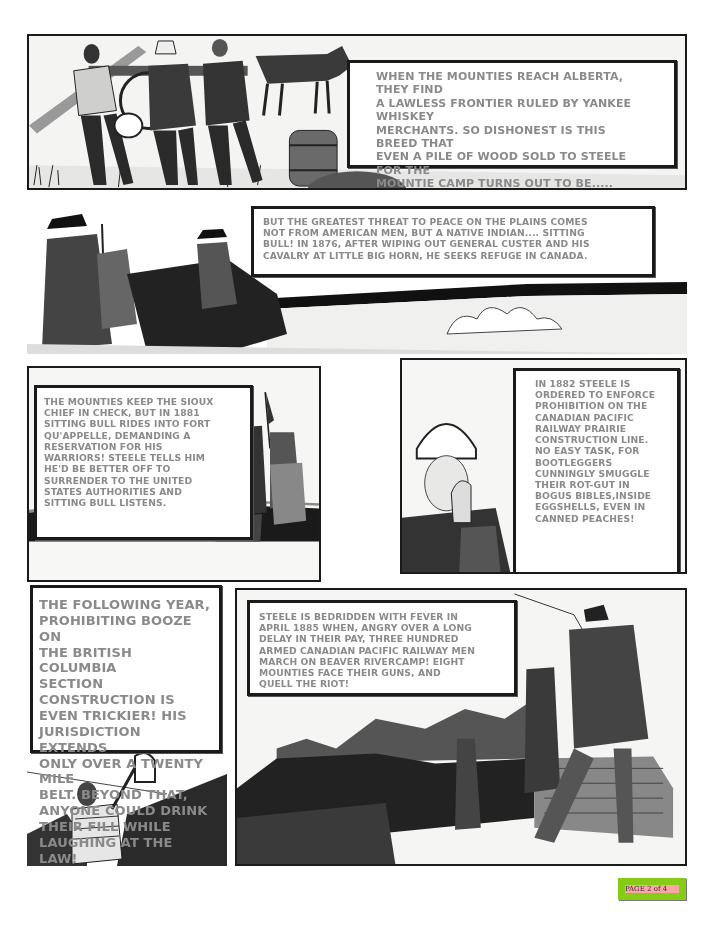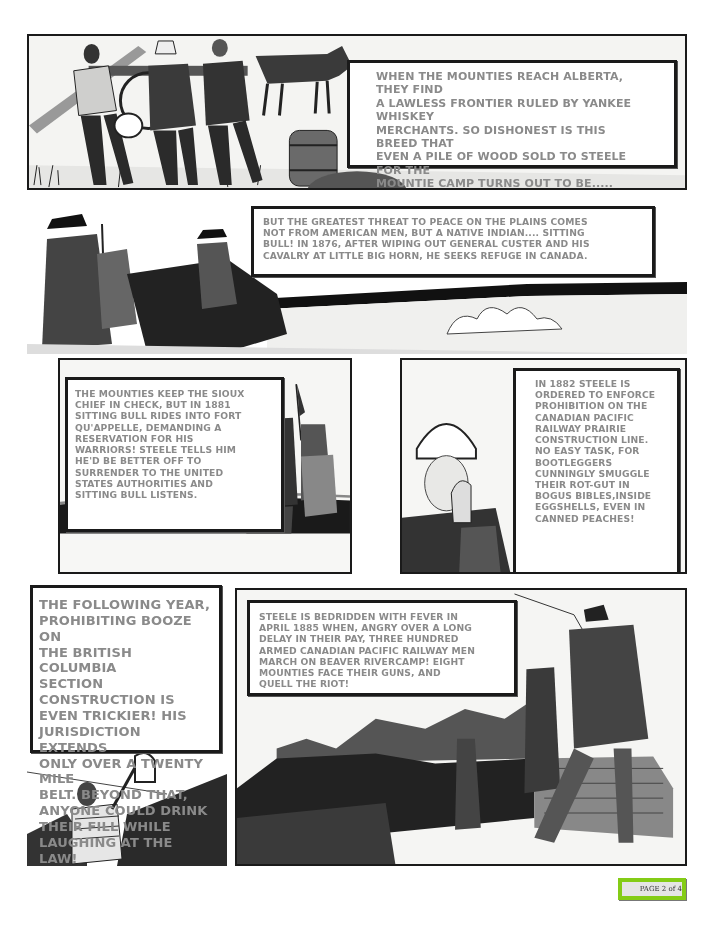--- a/index.html
+++ b/index.html
@@ -14,22 +14,22 @@
   .caption {
     position: absolute; background: #ffffff; border: 3px solid #1a1a1a; box-sizing: border-box;
     color: #8a8a8a; font-family: "DejaVu Sans", sans-serif; font-weight: bold;
     text-transform: uppercase; line-height: 1.22; letter-spacing: 0.1px;
     box-shadow: 1px 1px 0 #555;
   }
   .caption p { margin: 0; white-space: pre-line; }
   .art { position: absolute; inset: 0; }
   .page-num {
     position: absolute; left: 618px; top: 878px; width: 68px; height: 22px; box-sizing: border-box;
-    border: 4px solid #84cc16; background: #e5e5e5; font-family: "DejaVu Serif", serif;
-    font-size: 7px; color: #333; display: flex; align-items: center; justify-content: flex-end;
+    border: 7px solid #84cc16; background: #fca5a5; font-family: "DejaVu Serif", serif;
+    font-size: 7px; color: #333; display: flex; align-items: center; justify-content: flex-start;
     box-shadow: 1px 1px 0 #777;
   }
 </style>
 </head>
 <body>
 
 <div class="panel" style="left:27px; top:34px; width:660px; height:156px;">
   <svg class="art" viewBox="0 0 660 156" preserveAspectRatio="none">
     <rect width="660" height="156" fill="#f4f4f2"></rect>
 
@@ -92,21 +92,21 @@
     <path d="M0 140 L660 150 L0 150 Z" fill="#ddd"></path>
   </svg>
   <div class="caption" style="left:224px; top:2px; width:404px; height:71px; padding:7px 9px; font-size:9.2px;">
     <p>But the greatest threat to peace on the plains comes
 not from American men, but a native Indian.... Sitting
 Bull! In 1876, after wiping out General Custer and his
 cavalry at Little Big Horn, he seeks refuge in Canada.</p>
   </div>
 </div>
 
-<div class="panel" style="left:27px; top:358px; width:294px; height:216px;margin-left:31px;">
+<div class="panel" style="left:27px; top:366px; width:294px; height:216px;">
   <svg class="art" viewBox="0 0 361 216" preserveAspectRatio="none">
     <rect width="361" height="216" fill="#f6f6f4"></rect>
     <path d="M0 180 Q180 165 361 175 L361 216 L0 216 Z" fill="#1a1a1a"></path>
     <path d="M0 178 Q180 160 361 170" stroke="#888" stroke-width="3" fill="none"></path>
 
     <path d="M240 50 q18 -28 36 0 L276 62 L240 62 Z" fill="#fff" stroke="#222" stroke-width="2"></path>
     <path d="M228 75 L290 72 L296 180 L224 185 Z" fill="#333"></path>
     <path d="M230 185 L290 182 L288 216 L232 216 Z" fill="#444"></path>
 
     <path d="M294 30 L300 100" stroke="#222" stroke-width="2"></path>

